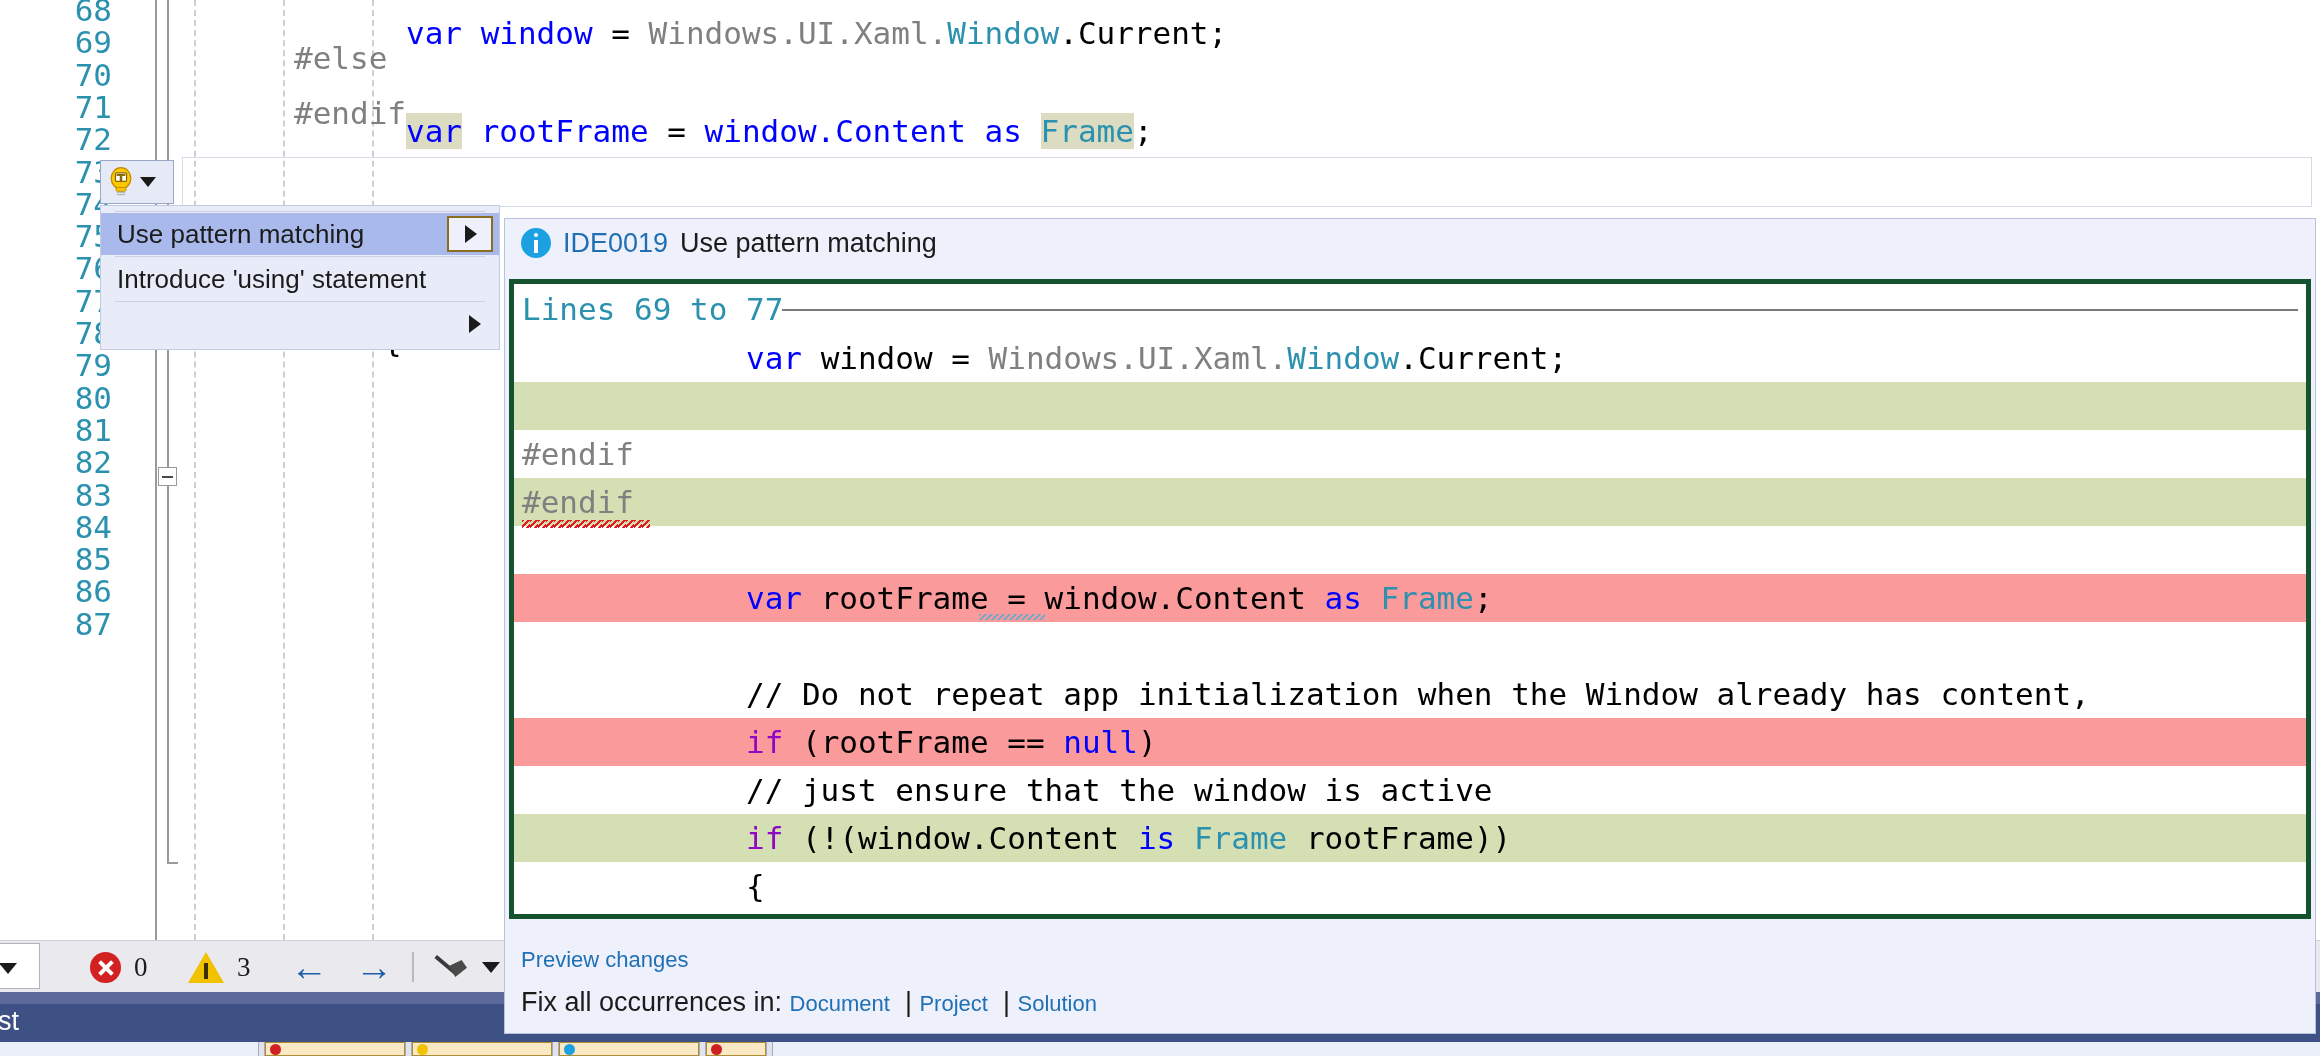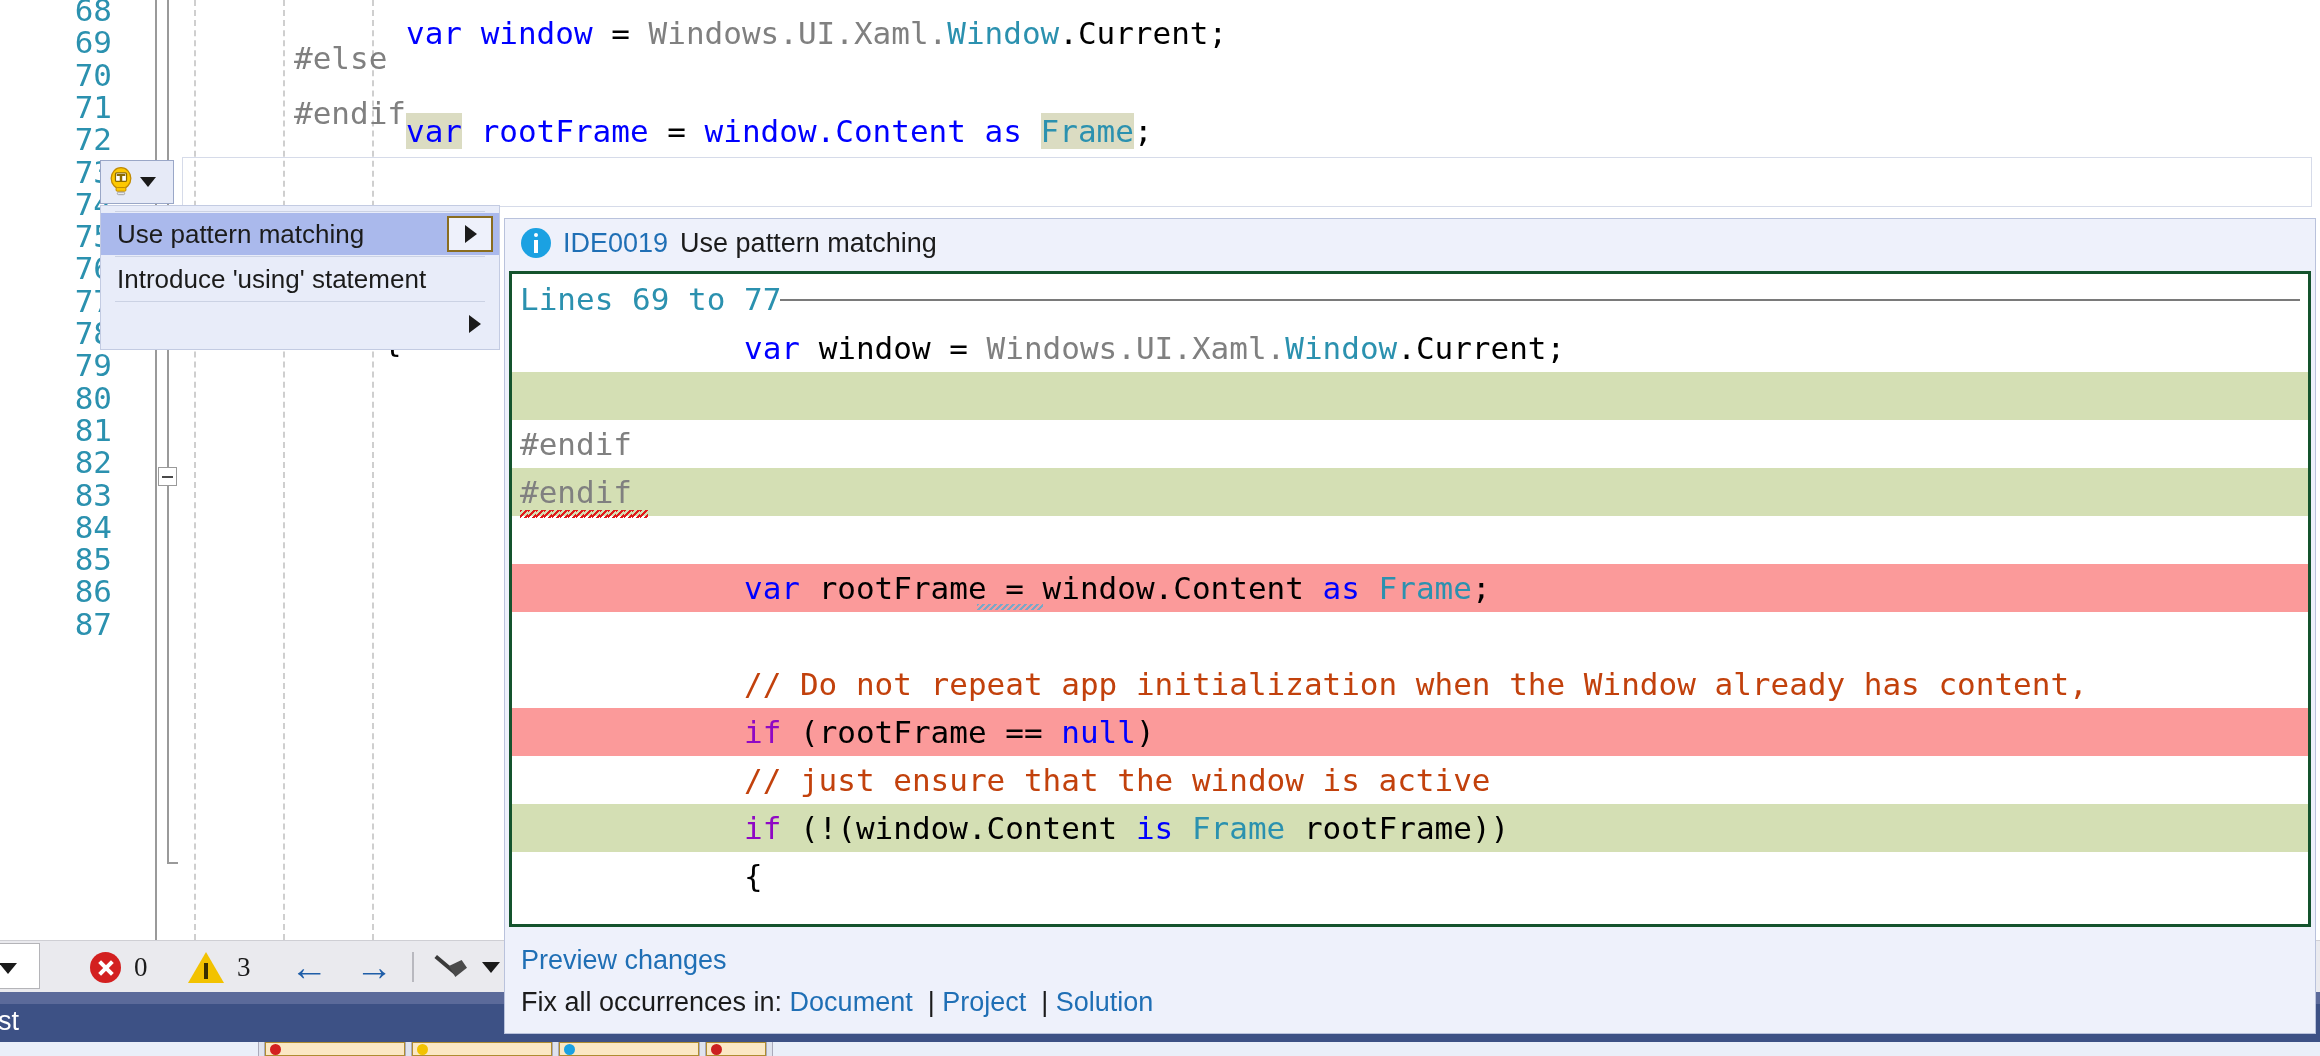--- a/index.html
+++ b/index.html
@@ -32,21 +32,21 @@
   .indentguide{position:absolute;top:0;width:0;border-left:2px dashed #cfcfcf;height:940px;}
 
   .codeline{
     position:absolute;left:0;height:48px;line-height:48px;
     font-family:"DejaVu Sans Mono", monospace;
     font-size:31px;white-space:pre;color:#000000;
   }
   .k-blue{color:#0000ff;}
   .k-teal{color:#2b91af;}
   .k-grey{color:#808080;}
-  .k-green{color:#c2410c;}
+  .k-green{color:#000000;}
   .k-purple{color:#8f08c4;}
   .k-black{color:#000000;}
   .hl-ref{background:#dbdcc2;}
 
   .curlinebox{
     position:absolute;left:182px;top:157px;width:2130px;height:50px;
     border:1.5px solid #d6dbe9;box-sizing:border-box;background:transparent;
   }
 
   
@@ -92,22 +92,22 @@
     display:flex;flex-direction:column;
   }
   .pv-head{height:48px;display:flex;align-items:center;padding-left:16px;gap:12px;flex:0 0 auto;}
   .info-ico{width:30px;height:30px;border-radius:50%;background:#1ba1e2;position:relative;flex:0 0 auto;}
   .info-ico:before{content:"";position:absolute;left:13px;top:5px;width:4px;height:4px;border-radius:50%;background:#fff;}
   .info-ico:after{content:"";position:absolute;left:13px;top:12px;width:4px;height:13px;background:#fff;}
   .pv-id{font-size:27px;color:#1f6fb5;}
   .pv-title{font-size:27px;color:#1b1b1b;}
 
   .pv-body{
-    position:relative;flex:1 1 auto;margin:4px 4px;background:#ffffff;
-    border:3px solid #14532d;box-sizing:border-box;overflow:hidden;
+    position:relative;flex:1 1 auto;margin:12px 4px;background:#ffffff;
+    border:5px solid #14532d;box-sizing:border-box;overflow:hidden;
   }
   .pv-lines{
     position:absolute;left:0;top:0;right:0;
     font-family:"DejaVu Sans Mono", monospace;font-size:31px;
   }
   .pvrow{position:relative;height:48px;line-height:48px;white-space:pre;}
   .pvrow.add{background:#d4dfb4;}
   .pvrow.del{background:#fb9a9a;}
   .pvrow .txt{position:absolute;left:8px;top:0;}
   .hdr-row{position:relative;height:50px;line-height:50px;}
@@ -118,21 +118,21 @@
     background-image:repeating-linear-gradient(135deg,#e01b1b 0 2px,transparent 2px 4px);
     background-size:8px 8px;
   }
   .squig-blue{
     position:absolute;height:6px;width:66px;
     background-image:repeating-linear-gradient(135deg,#7aa7c7 0 2px,transparent 2px 4px);
     background-size:6px 6px;
   }
 
   .pv-foot{flex:0 0 auto;padding:8px 0 10px 16px;}
-  .pv-link{font-size:27px;color:#1f6fb5;display:inline;}
+  .pv-link{font-size:22px;color:#1f6fb5;display:inline;}
   .pv-plain{font-size:27px;color:#1b1b1b;display:inline;}
   .pv-foot-row{height:42px;line-height:42px;}
 
   
   .statusbar{
     position:absolute;left:0;top:940px;width:2320px;height:52px;
     background:#eaeaee;border-top:1px solid #cfcfd4;box-sizing:border-box;
   }
   .sb-combo{
     position:absolute;left:-20px;top:2px;width:60px;height:46px;

